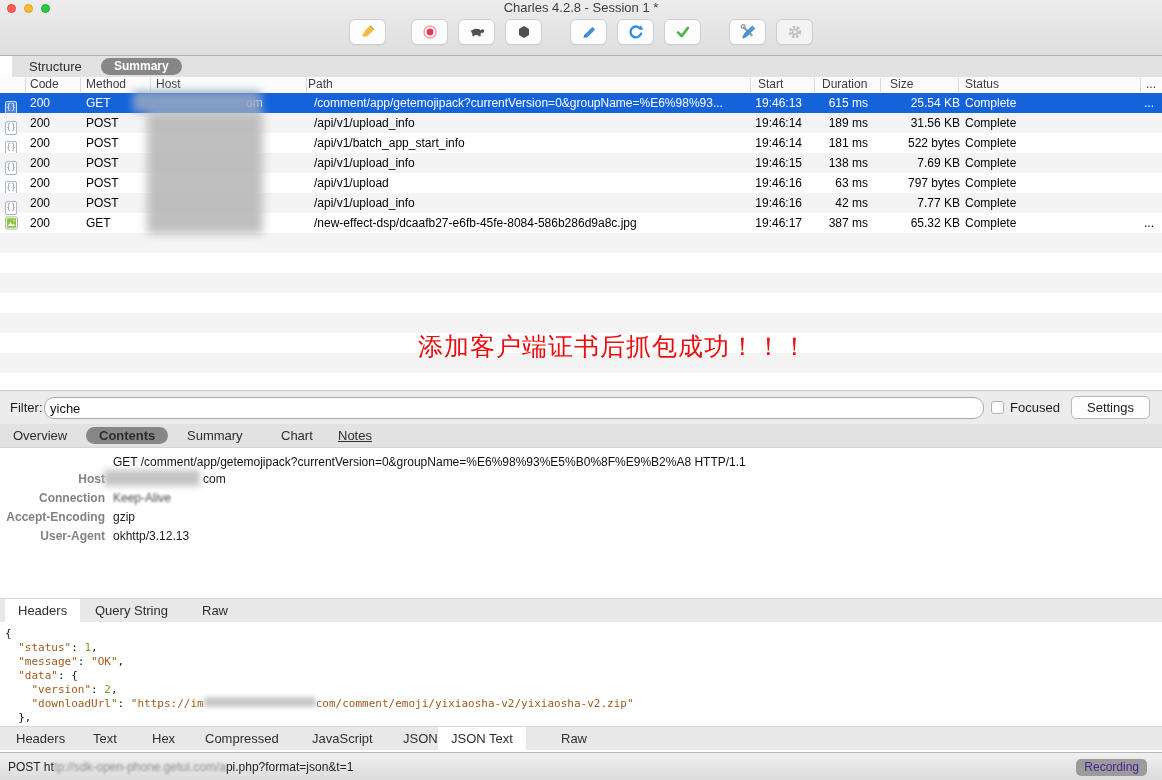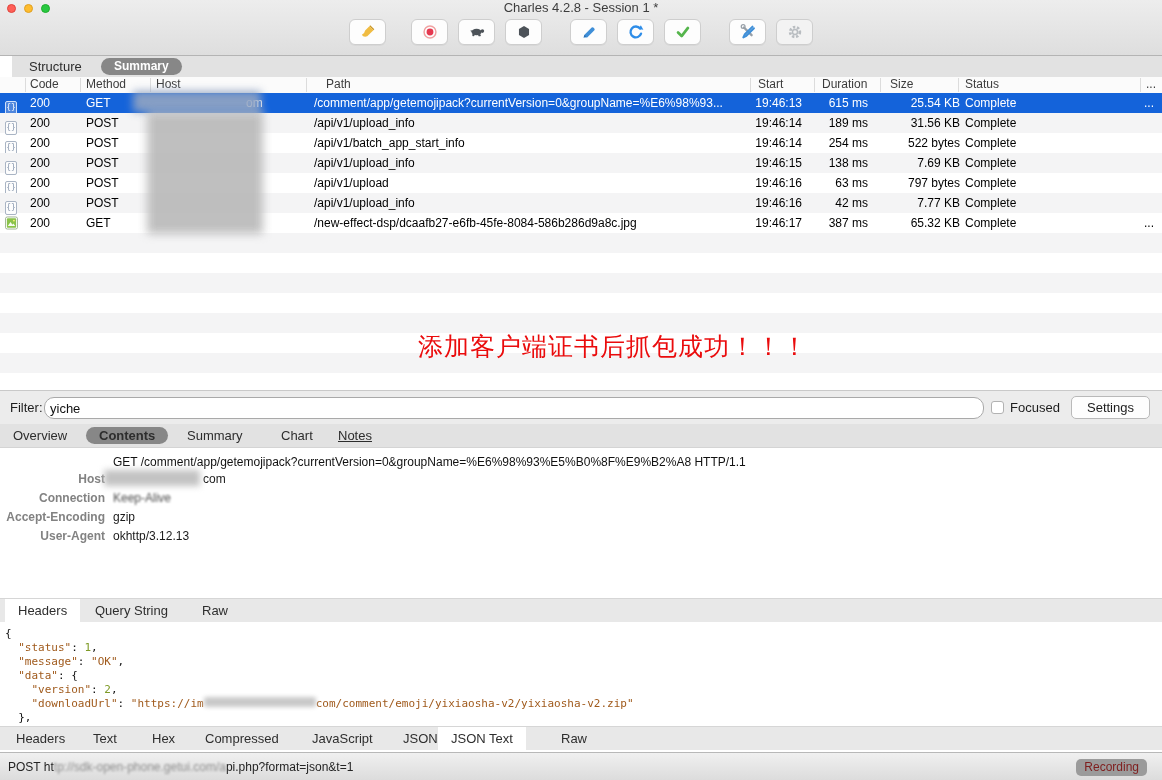--- a/index.html
+++ b/index.html
@@ -81,21 +81,21 @@
              padding:5px 0 0 5px;box-sizing:border-box;}
   .jline{white-space:pre;}
   .jline .p{color:#151515;}
   .inline-blur{display:inline-block;width:112px;height:10px;background:#c9c9c9;filter:blur(2px);border-radius:2px;}
   
   .statusbar{position:absolute;top:752px;left:0;width:1162px;height:28px;
              background:linear-gradient(#f0f0f0,#dcdcdc);border-top:1px solid #b8b8b8;box-sizing:border-box;
              display:flex;align-items:center;padding-left:8px;font-size:12px;color:#242424;}
   .blurtext{filter:blur(1px);color:#8f8f8f;}
   .recbadge{position:absolute;right:15px;top:6px;height:17px;line-height:17px;padding:0 8px;
-            color:#7f1d1d;border-radius:5px;font-size:12px;}
+            color:#4c1d95;border-radius:5px;font-size:12px;}
 </style>
 </head>
 <body>
 
 <div class="window">
 
   <div class="titlebar">
     <span class="light" style="left:7px;background:#ff5f57;border:1px solid #df443c;"></span>
     <span class="light" style="left:24px;background:#febc2e;border:1px solid #dfa023;"></span>
     <span class="light" style="left:41px;background:#28c840;border:1px solid #1dad2b;"></span>
@@ -180,21 +180,21 @@
 
   <div class="navtabs" id="navtabs">
       <div class="navtab" style="left: 17px;">Structure</div>
       <div class="navtab pill" style="left: 89px;">Summary</div>
     </div>
 
   <div class="thead" id="thead">
       <div class="th" style="left: 30px;">Code</div>
       <div class="th" style="left: 86px;">Method</div>
       <div class="th" style="left: 156px;">Host</div>
-      <div class="th" style="left: 326px;">Path</div>
+      <div class="th" style="left: 308px;">Path</div>
       <div class="th" style="left: 758px;">Start</div>
       <div class="th" style="left: 822px;">Duration</div>
       <div class="th" style="left: 890px;">Size</div>
       <div class="th" style="left: 965px;">Status</div>
       <div class="th" style="left: 1146px;">...</div>
       <div class="colsep" style="left: 25px;"></div>
       <div class="colsep" style="left: 80px;"></div>
       <div class="colsep" style="left: 150px;"></div>
       <div class="colsep" style="left: 306px;"></div>
       <div class="colsep" style="left: 750px;"></div>
@@ -229,21 +229,21 @@
         <div class="td c-status">Complete</div>
         <div class="td c-extra"></div>
       </div>
       <div class="tr" style="top: 40px;">
         <span class="c-icon"><span class="docicon">{}</span></span>
         <div class="td c-code">200</div>
         <div class="td c-method">POST</div>
         <div class="td c-host"></div>
         <div class="td c-path">/api/v1/batch_app_start_info</div>
         <div class="td c-start">19:46:14</div>
-        <div class="td c-duration">254 ms</div>
+        <div class="td c-duration">181 ms</div>
         <div class="td c-size">522 bytes</div>
         <div class="td c-status">Complete</div>
         <div class="td c-extra"></div>
       </div>
       <div class="tr alt" style="top: 60px;">
         <span class="c-icon"><span class="docicon">{}</span></span>
         <div class="td c-code">200</div>
         <div class="td c-method">POST</div>
         <div class="td c-host"></div>
         <div class="td c-path">/api/v1/upload_info</div>

